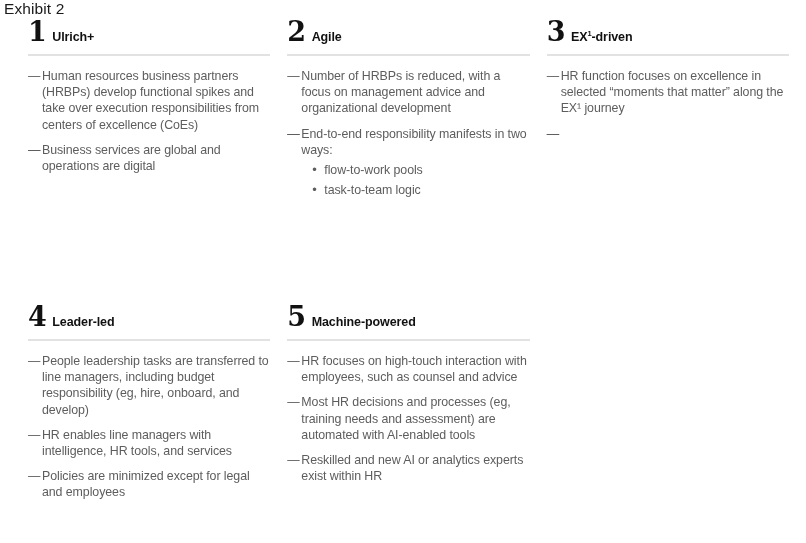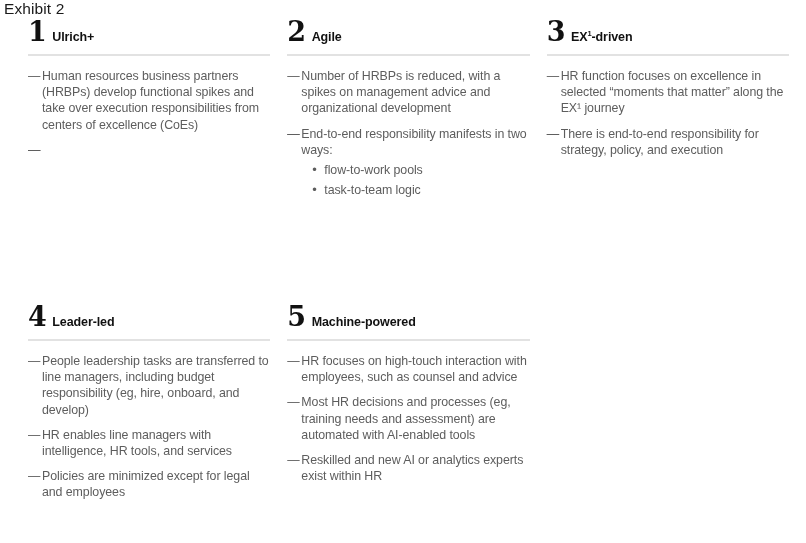--- a/index.html
+++ b/index.html
@@ -160,48 +160,48 @@
     <div class="row row-1">
         <div class="card">
           <div class="card-head">
             <span class="card-num">1</span>
             <span class="card-label">Ulrich+</span>
           </div>
           <div class="card-rule"></div>
           <ul class="bullets">
             <li class="bullet"><span class="dash">—</span><span>Human resources business partners (HRBPs) develop functional spikes and take over execution responsibilities from centers of excellence (CoEs)</span></li>
             <li class="bullet"><span class="dash">—</span></li>
-            <li class="bullet"><span class="dash">—</span></li>
+            <li class="bullet"><span class="dash">—</span><span>Business services are global and operations are digital</span></li>
           </ul>
         </div>
         <div class="card">
           <div class="card-head">
             <span class="card-num">2</span>
             <span class="card-label">Agile</span>
           </div>
           <div class="card-rule"></div>
           <ul class="bullets">
-            <li class="bullet"><span class="dash">—</span><span>Number of HRBPs is reduced, with a spikes on management advice and organizational development</span></li>
+            <li class="bullet"><span class="dash">—</span><span>Number of HRBPs is reduced, with a focus on management advice and organizational development</span></li>
             <li class="bullet"><span class="dash">—</span></li>
             <li class="bullet"><span class="dash">—</span><span>End-to-end responsibility manifests in two ways:</span><ul class="subbullets">
                 <li class="subbullet"><span class="dot">•</span><span>flow-to-work pools</span></li>
                 <li class="subbullet"><span class="dot">•</span><span>task-to-team logic</span></li>
               </ul></li>
           </ul>
         </div>
         <div class="card">
           <div class="card-head">
             <span class="card-num">3</span>
             <span class="card-label">EX<sup>1</sup>-driven</span>
           </div>
           <div class="card-rule"></div>
           <ul class="bullets">
             <li class="bullet"><span class="dash">—</span><span>HR function focuses on excellence in selected “moments that matter” along the EX¹ journey</span></li>
             <li class="bullet"><span class="dash">—</span></li>
-            <li class="bullet"><span class="dash">—</span><span>There is end-to-end responsibility for strategy, policy, and execution</span></li>
+            <li class="bullet"><span class="dash">—</span></li>
           </ul>
         </div>
       </div>
     <div class="row row-2">
         <div class="card">
           <div class="card-head">
             <span class="card-num">4</span>
             <span class="card-label">Leader-led</span>
           </div>
           <div class="card-rule"></div>

